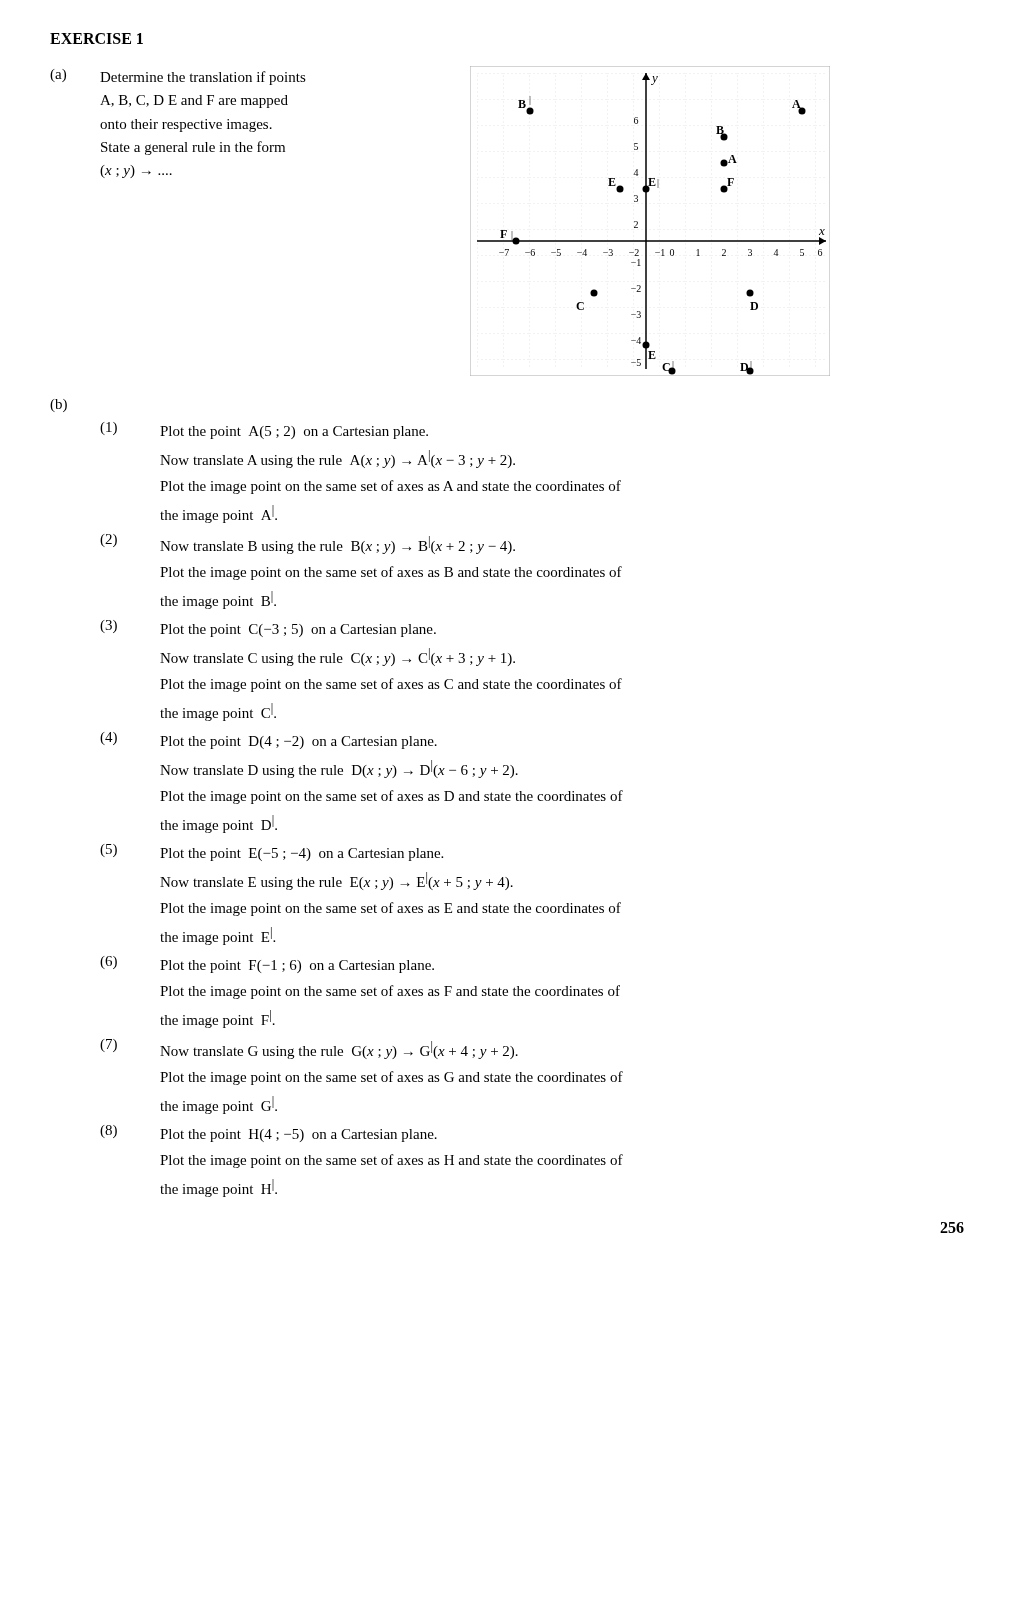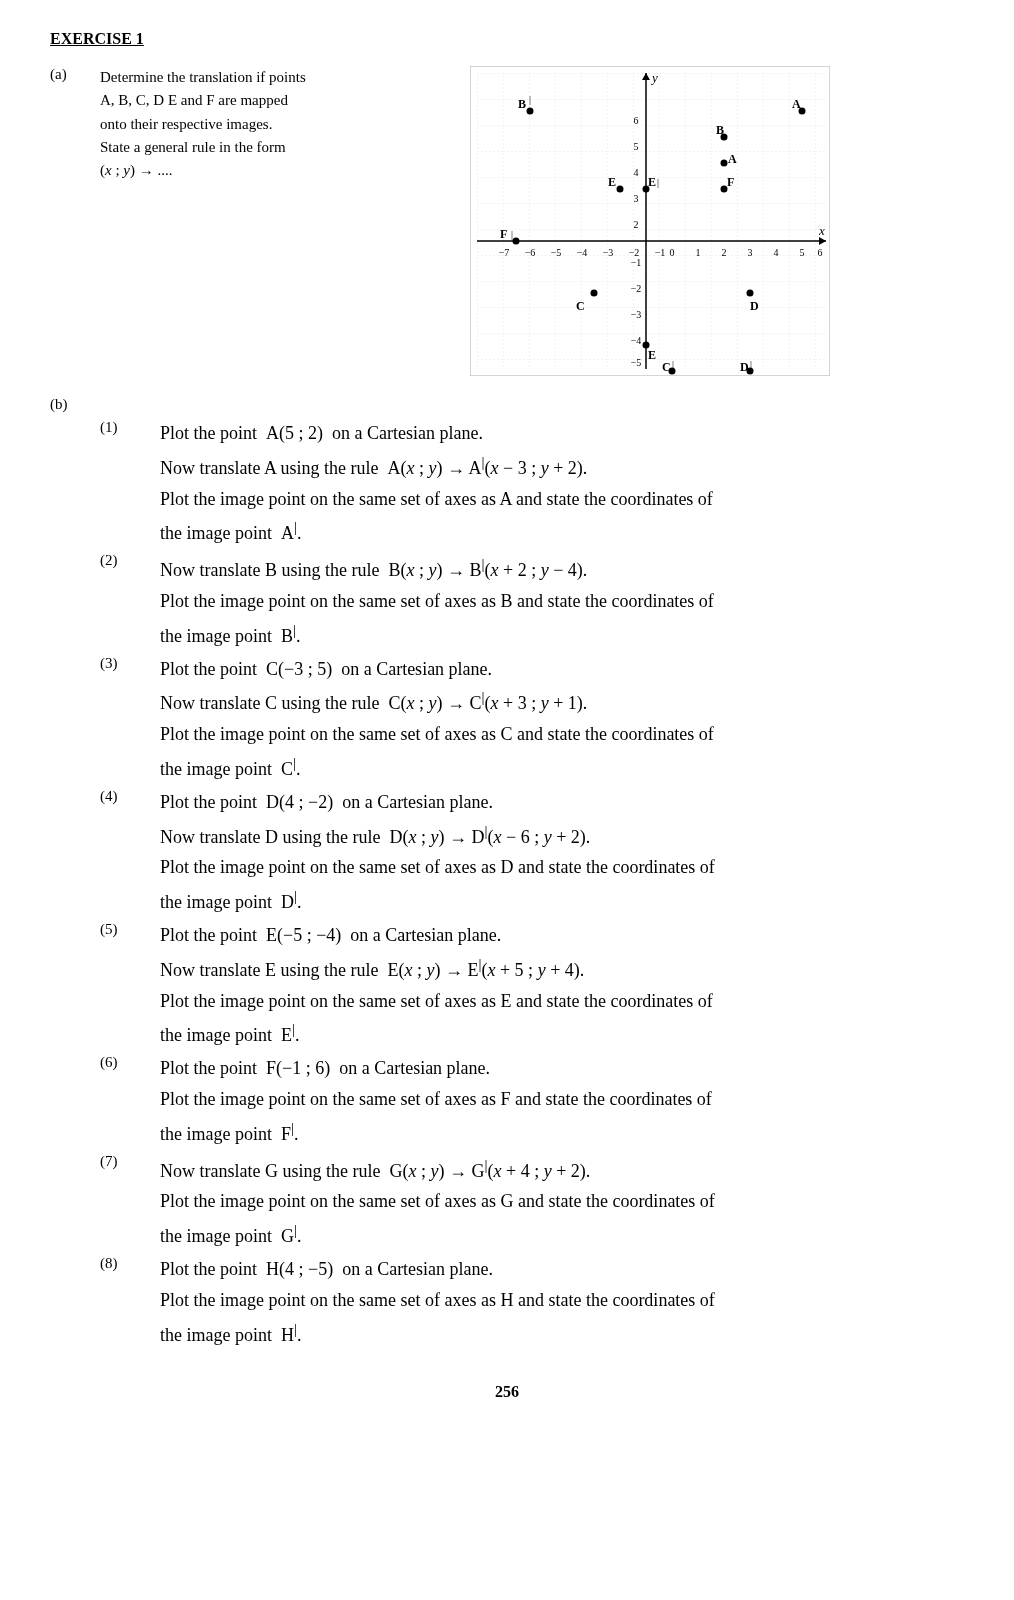--- a/index.html
+++ b/index.html
@@ -7,21 +7,20 @@
       background: #fff;
       font-family: "Times New Roman", Times, serif;
       font-size: 15px;
       color: #000;
       width: 1014px;
       min-height: 1600px;
       padding: 30px 50px 30px 50px;
     }
     .exercise-title {
       font-weight: bold;
-      text-decoration: underline;
       font-size: 16px;
       margin-bottom: 18px;
     }
     .part-a {
       display: flex;
       flex-direction: row;
       margin-bottom: 20px;
     }
     .part-label {
       min-width: 50px;
@@ -55,32 +54,32 @@
       display: flex;
       flex-direction: row;
       margin-bottom: 2px;
     }
     .sub-b-label {
       min-width: 60px;
       font-size: 15px;
     }
     .sub-content {
       flex: 1;
-      font-size: 18px;
+      font-size: 15px;
       line-height: 1.6;
       font-family: Liberation Serif, serif;
     }
     .sub-content p {
       margin-bottom: 2px;
     }
     .page-number {
-      text-align: center;
+      text-align: right;
       font-weight: bold;
       font-size: 16px;
-      margin-top: 30px;
+      margin-top: 14px;
     }
     .math {
       font-style: italic;
     }
   </style>
 </head>
 <body>
 
 <div class="exercise-title">EXERCISE 1</div>
 

